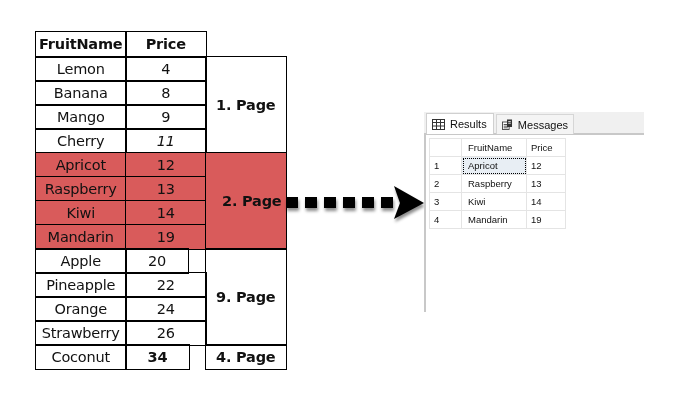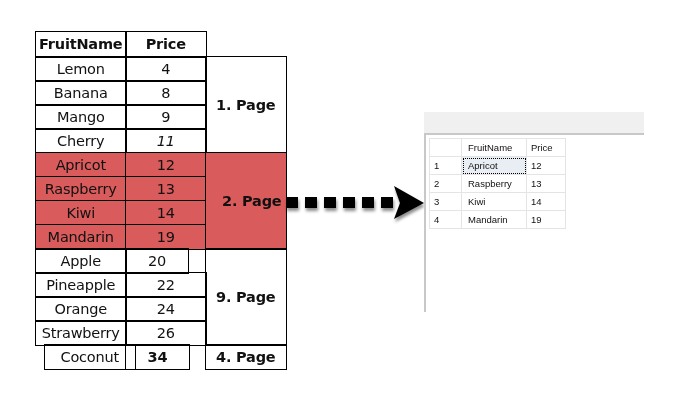--- a/index.html
+++ b/index.html
@@ -56,21 +56,21 @@
     <div class="cell hl" style="left: 0px; top: 193px; width: 91.5px; height: 25.5px; background: rgb(217, 91, 91);">Mandarin</div>
     <div class="cell hl" style="left: 90px; top: 193px; width: 81.5px; height: 25.5px; background: rgb(217, 91, 91);">19</div>
     <div class="cell " style="left: 0px; top: 217px; width: 91.5px; height: 25.5px;">Apple</div>
     <div class="cell " style="left: 90px; top: 217px; width: 64px; height: 25.5px;">20</div>
     <div class="cell " style="left: 0px; top: 241px; width: 91.5px; height: 25.5px;">Pineapple</div>
     <div class="cell " style="left: 90px; top: 241px; width: 81.5px; height: 25.5px;">22</div>
     <div class="cell " style="left: 0px; top: 265px; width: 91.5px; height: 25.5px;">Orange</div>
     <div class="cell " style="left: 90px; top: 265px; width: 81.5px; height: 25.5px;">24</div>
     <div class="cell " style="left: 0px; top: 289px; width: 91.5px; height: 25.5px;">Strawberry</div>
     <div class="cell " style="left: 90px; top: 289px; width: 81.5px; height: 25.5px;">26</div>
-    <div class="cell " style="left: 9px; top: 313px; width: 91.5px; height: 25.5px;">Coconut</div>
+    <div class="cell " style="left: 0px; top: 313px; width: 91.5px; height: 25.5px;">Coconut</div>
     <div class="cell " style="left: 90px; top: 313px; width: 65px; height: 25.5px; font-weight: bold;">34</div>
     <div class="cell page " style="left: 170px; top: 25px; width: 81.5px; height: 97.5px;">1. Page</div>
     <div class="cell page hl" style="left: 170px; top: 121px; width: 81.5px; height: 97.5px; background: rgb(217, 91, 91); padding-left: 12px;">2. Page</div>
     <div class="cell page " style="left: 170px; top: 217px; width: 81.5px; height: 97.5px;">9. Page</div>
     <div class="cell page " style="left: 170px; top: 313px; width: 81.5px; height: 25.5px;">4. Page</div>
   </div>
 
 <div class="arrow">
   <div class="dot" style="left:0px"></div>
   <div class="dot" style="left:19px"></div>
@@ -83,20 +83,42 @@
       <filter id="sh" x="-30%" y="-30%" width="160%" height="160%">
         <feDropShadow dx="1" dy="3" stdDeviation="1.5" flood-color="#000" flood-opacity="0.45"></feDropShadow>
       </filter>
     </defs>
     <polygon points="0,0 30,17 0,33 6,17" fill="#000" filter="url(#sh)"></polygon>
   </svg>
 </div>
 
 <div class="pane">
   <div class="tabstrip">
+    <div class="tab active">
+      <svg width="13" height="11" viewBox="0 0 13 11">
+        <rect x="0.5" y="0.5" width="12" height="10" fill="#fff" stroke="#333"></rect>
+        <line x1="0.5" y1="3.5" x2="12.5" y2="3.5" stroke="#333"></line>
+        <line x1="0.5" y1="7" x2="12.5" y2="7" stroke="#333"></line>
+        <line x1="4.5" y1="0.5" x2="4.5" y2="10.5" stroke="#333"></line>
+        <line x1="8.5" y1="0.5" x2="8.5" y2="10.5" stroke="#333"></line>
+      </svg>
+      <span>Results</span>
+    </div>
+    <div class="tab inactive">
+      <svg width="13" height="13" viewBox="0 0 13 13">
+        <rect x="0.5" y="3.5" width="8" height="9" fill="#fff" stroke="#333"></rect>
+        <line x1="2" y1="6.5" x2="7" y2="6.5" stroke="#333"></line>
+        <line x1="2" y1="8.5" x2="7" y2="8.5" stroke="#333"></line>
+        <line x1="2" y1="10.5" x2="7" y2="10.5" stroke="#333"></line>
+        <rect x="6" y="0.5" width="6" height="9" fill="#333"></rect>
+        <line x1="7.5" y1="3" x2="10.5" y2="3" stroke="#fff"></line>
+        <line x1="7.5" y1="5" x2="10.5" y2="5" stroke="#fff"></line>
+      </svg>
+      <span>Messages</span>
+    </div>
   </div>
   <div class="grid-area">
     <table class="grid">
       <thead>
         <tr>
           <th class="rn"></th>
           <th class="c1">FruitName</th>
           <th class="c2">Price</th>
         </tr>
       </thead>

